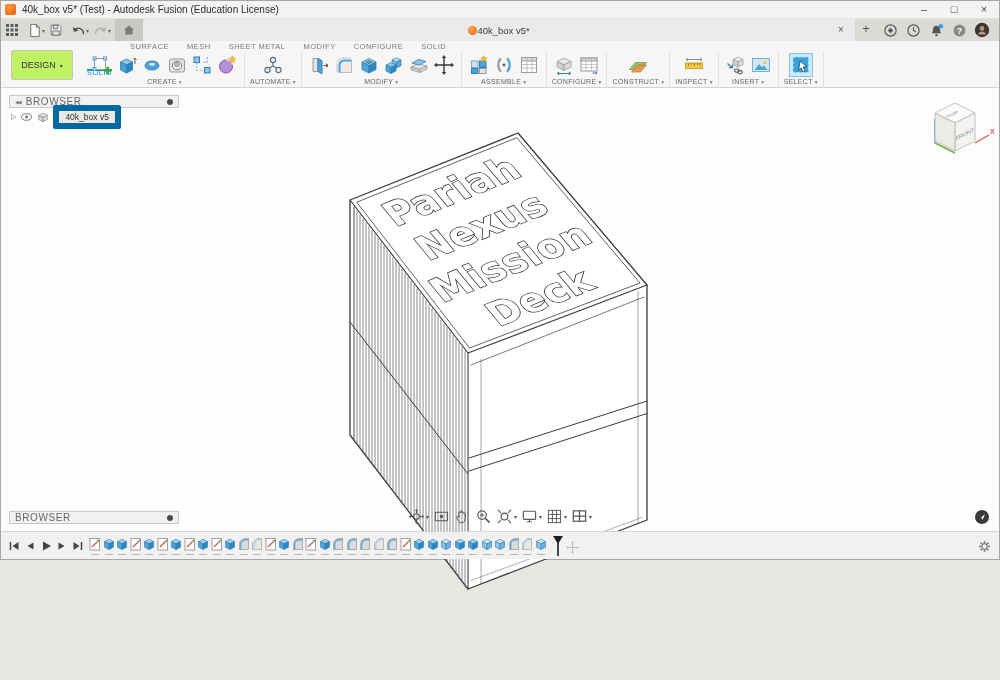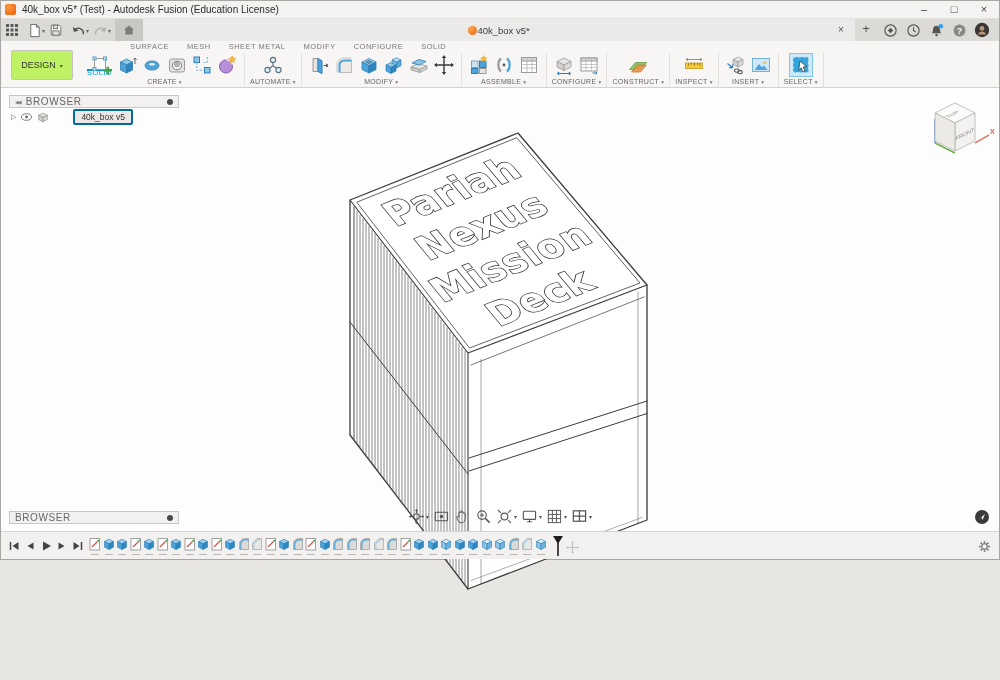--- a/index.html
+++ b/index.html
@@ -48,21 +48,21 @@
 
   
   .panelhdr{position:absolute;height:13px;background:#f2f1ef;border:1px solid #c9c7c4;display:flex;align-items:center;padding:0 5px;gap:5px;}
   .panelhdr .ph-title{font-size:10px;letter-spacing:.6px;color:#666;text-align:right;}
   .panelhdr .ph-arrows{font-size:5px;color:#777;letter-spacing:-1px;}
   .ph-dot{margin-left:auto;width:6px;height:6px;border-radius:50%;background:#4a4a4a;}
   .browserhdr{left:8px;top:6px;width:170px;}
   .commentshdr{left:8px;bottom:7px;width:170px;}
   .browseritem{position:absolute;left:10px;top:21px;height:14px;display:flex;align-items:center;gap:4px;}
   .expander{font-size:7px;color:#555;}
-  .chip{background:#eae9e6;border:2px solid #0369a1;border-radius:2px;font-size:8.5px;color:#333;padding:1px 6px;margin-left:20px;}
+  .chip{background:#eae9e6;border:6px solid #0369a1;border-radius:2px;font-size:8.5px;color:#333;padding:1px 6px;}
 
   
   .navbar{position:absolute;left:50%;bottom:6px;transform:translateX(-50%);display:flex;align-items:center;gap:2px;}
   .navbtn{height:17px;display:flex;align-items:center;justify-content:center;gap:1px;padding:0 1px;}
   .navcar{font-size:6px;color:#555;}
 
   .feedback{position:absolute;right:10px;bottom:7px;width:14px;height:14px;border-radius:50%;background:#3a3a3a;display:flex;align-items:center;justify-content:center;}
 
   
   .timelinebar{position:absolute;left:0;bottom:0;right:0;height:28px;background:#f2f1ef;border-top:1px solid #d6d4d1;}

